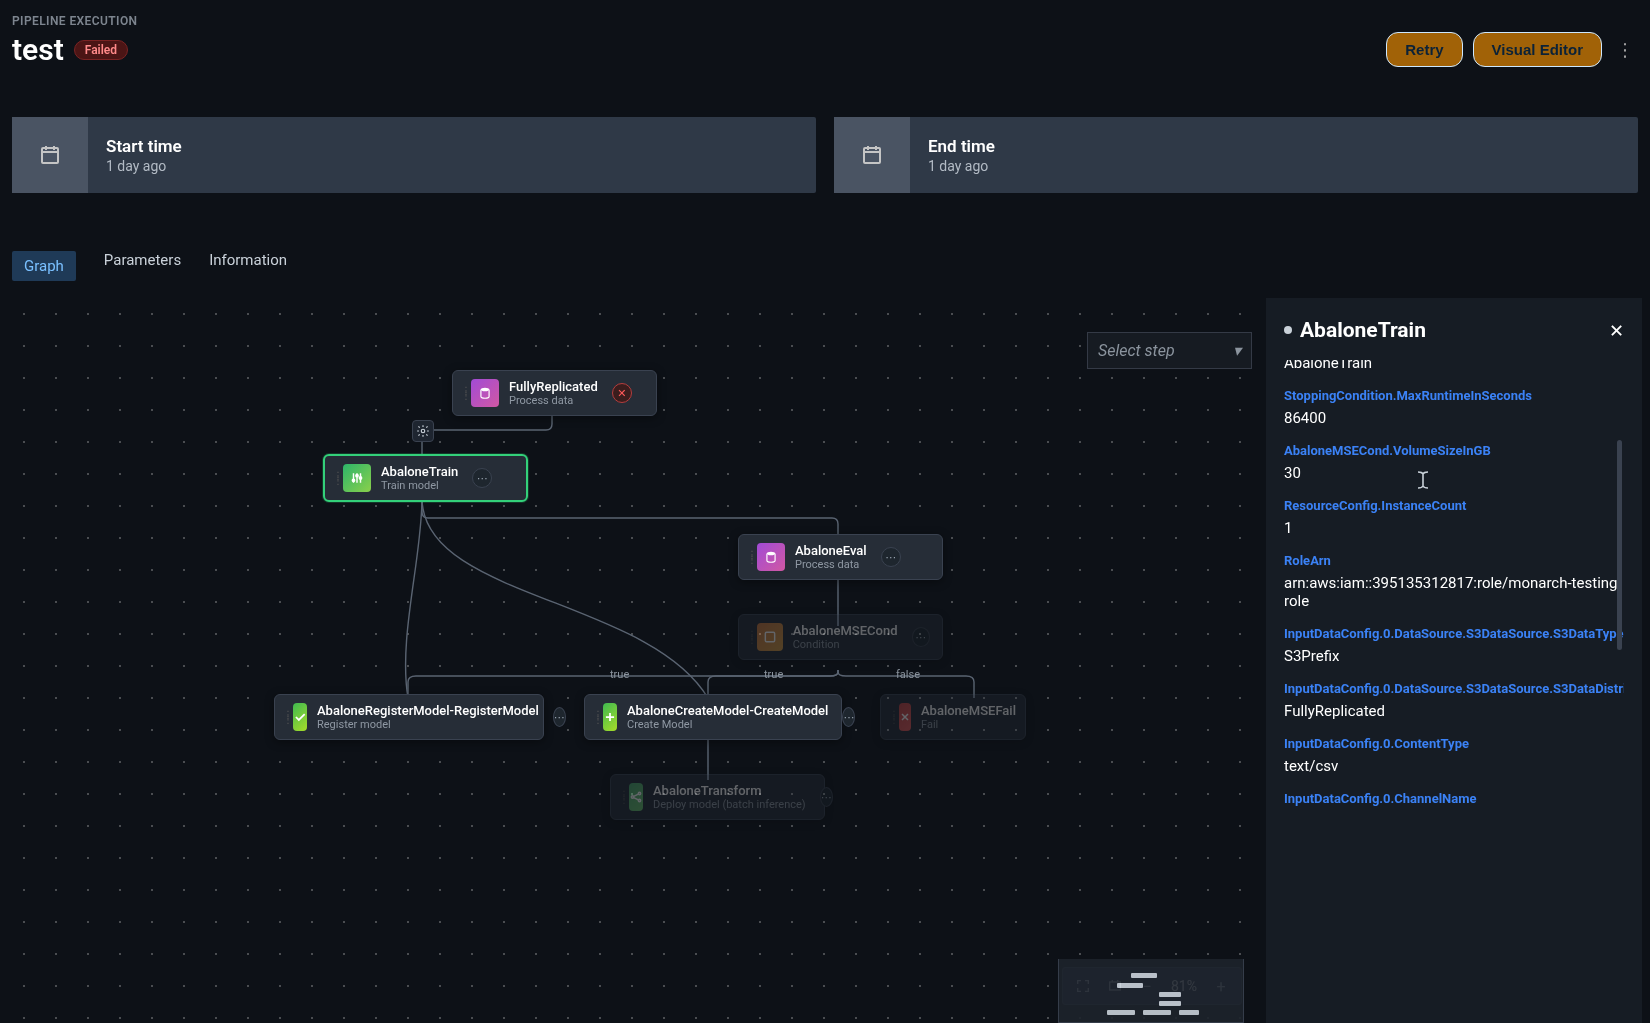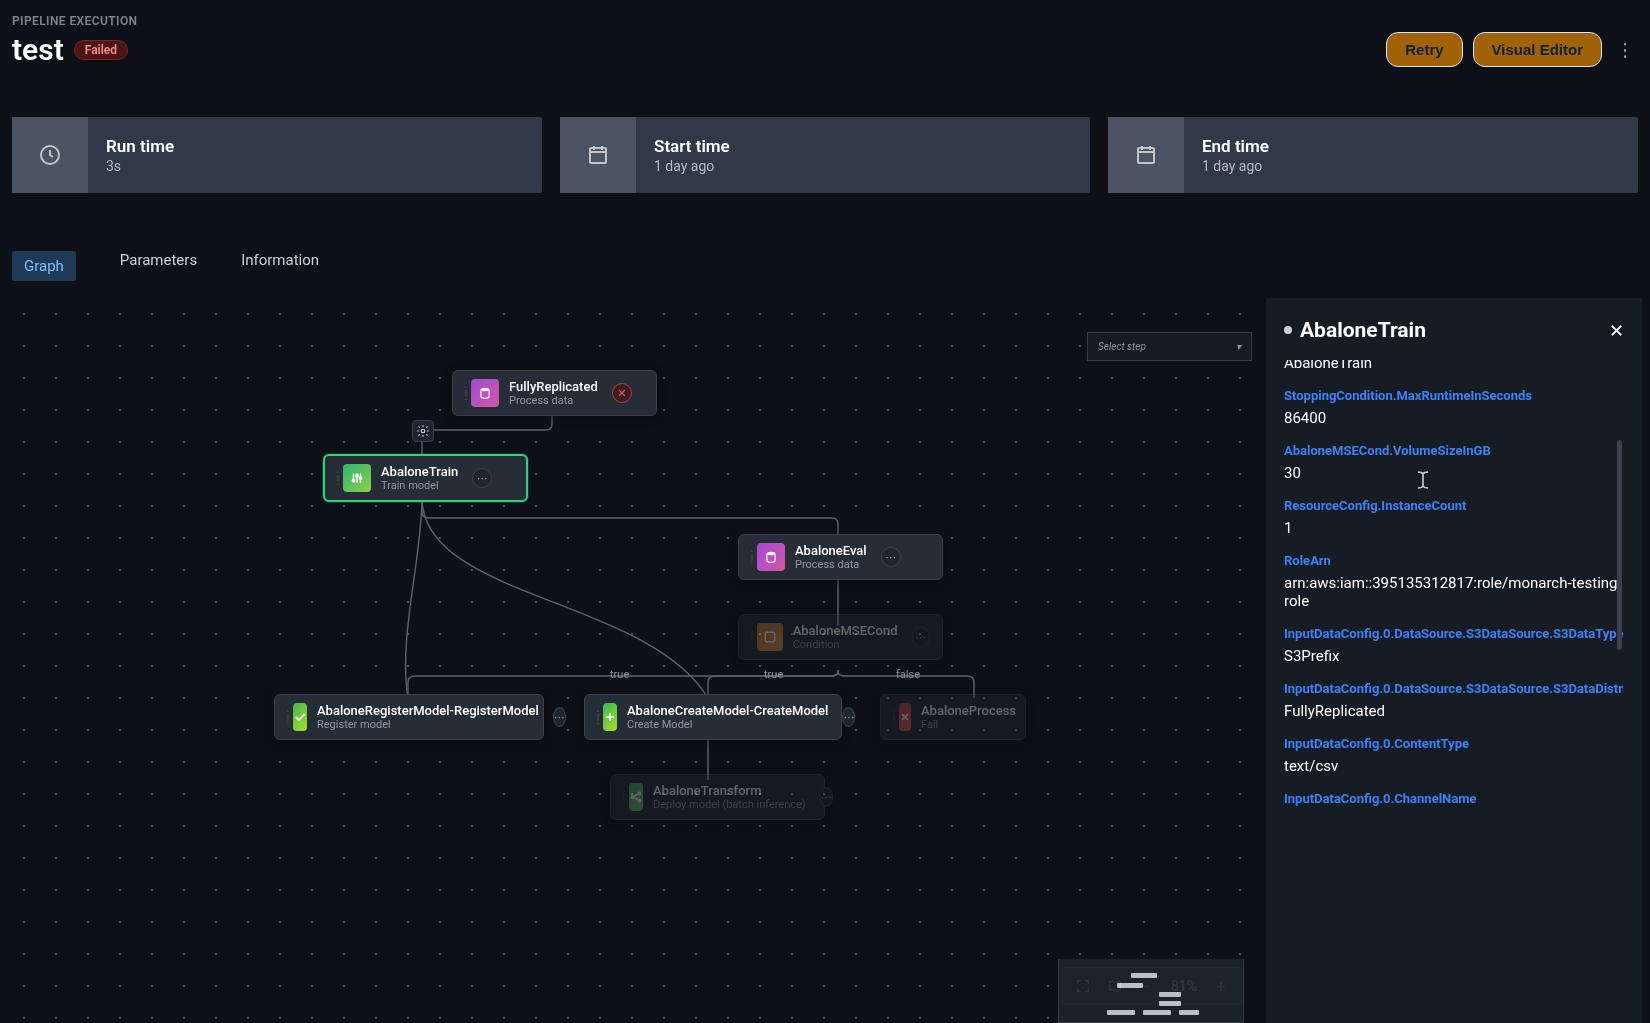--- a/index.html
+++ b/index.html
@@ -55,35 +55,35 @@
       width: 76px; height: 76px;
       background: #4a5463;
       display: flex; align-items:center; justify-content:center;
       font-size: 24px; color:#c5c5c5;
     }
     .stat-text { padding-left: 18px; }
     .stat-label { color:#fff; font-size:17px; font-weight:600; }
     .stat-value { color:#b3bbc5; font-size:14px; margin-top:2px; }
 
     
-    .tabs { display:flex; gap:44px; padding: 58px 12px 0 12px; font-size:15px; }
+    .tabs { display:flex; gap:28px; padding: 58px 12px 0 12px; font-size:15px; }
     .tab { color:#c9d1d9; cursor:pointer; padding-bottom:10px;}
     .tab.active { background:#1f3a57; color:#7ac0ff; padding:6px 12px; border-radius:2px; }
 
     
     .canvas-wrap { position:absolute; top:298px; left:8px; right:8px; bottom:0; }
     .canvas { position:absolute; inset:0; background:#0d1117;
       background-image: radial-gradient(circle, rgba(255,255,255,0.25) 1px, transparent 1px);
       background-size: 32px 32px;
       overflow:hidden;
     }
     .select-step {
       position:absolute; top:34px; right:390px;
       width: 165px; background:#161b22; color:#8b949e;
-      border:1px solid #343a46; font-style:italic; font-size:10px;
+      border:1px solid #343a46; font-style:italic; font-size:16px;
       padding:8px 10px; display:flex; justify-content:space-between; align-items:center;
       cursor:pointer;
       margin-left:6px;
     }
 
     
     .node {
       position:absolute;
       background:#262d37;
       border:1px solid #3a4250;
@@ -188,49 +188,37 @@
     <button class="btn">Retry</button>
     <button class="btn">Visual Editor</button>
     <div class="more-icon">⋮</div>
   </div>
 </div>
 
 <div class="stat-cards">
   <div class="stat-card">
     <div class="icon-box">
       <svg width="24" height="24" viewBox="0 0 24 24" fill="none" stroke="currentColor" stroke-width="2">
-          <circle cx="12" cy="12" r="9"></circle>
-          <path d="M12 7v5l3 2"></path>
+          <rect x="4" y="5" width="16" height="15" rx="1"></rect>
+          <path d="M4 9h16M8 3v4M16 3v4"></path>
         </svg>
     </div>
     <div class="stat-text">
-      <div class="stat-label">Run time</div>
-      <div class="stat-value">3s</div>
+      <div class="stat-label">Start time</div>
+      <div class="stat-value">1 day ago</div>
     </div>
   </div>
   <div class="stat-card">
     <div class="icon-box">
       <svg width="24" height="24" viewBox="0 0 24 24" fill="none" stroke="currentColor" stroke-width="2">
           <rect x="4" y="5" width="16" height="15" rx="1"></rect>
           <path d="M4 9h16M8 3v4M16 3v4"></path>
         </svg>
     </div>
     <div class="stat-text">
-      <div class="stat-label">Start time</div>
-      <div class="stat-value">1 day ago</div>
-    </div>
-  </div>
-  <div class="stat-card">
-    <div class="icon-box">
-      <svg width="24" height="24" viewBox="0 0 24 24" fill="none" stroke="currentColor" stroke-width="2">
-          <rect x="4" y="5" width="16" height="15" rx="1"></rect>
-          <path d="M4 9h16M8 3v4M16 3v4"></path>
-        </svg>
-    </div>
-    <div class="stat-text">
       <div class="stat-label">End time</div>
       <div class="stat-value">1 day ago</div>
     </div>
   </div>
 </div>
 
 <div class="tabs">
   <div class="tab active">Graph</div>
   <div class="tab">Parameters</div>
   <div class="tab">Information</div>
@@ -365,21 +353,21 @@
     </div>
 
     <div class="node dim" style="left:872px; top:396px; width:146px;">
       <div class="handle">⋮<br>⋮</div>
       <div class="node-icon icon-red">
         <svg width="12" height="12" viewBox="0 0 24 24" fill="none" stroke="currentColor" stroke-width="3">
             <path d="M6 6l12 12M18 6L6 18"></path>
           </svg>
       </div>
       <div class="node-text">
-        <div class="node-title">AbaloneProcess</div>
+        <div class="node-title">AbaloneMSEFail</div>
         <div class="node-sub">Fail</div>
       </div>
     </div>
 
     <div class="node dim" style="left:602px; top:476px; width:215px;">
       <div class="handle">⋮<br>⋮</div>
       <div class="node-icon icon-share">
         <svg width="14" height="14" viewBox="0 0 24 24" fill="none" stroke="currentColor" stroke-width="2.5">
             <circle cx="6" cy="12" r="2"></circle>
             <circle cx="18" cy="6" r="2"></circle>

